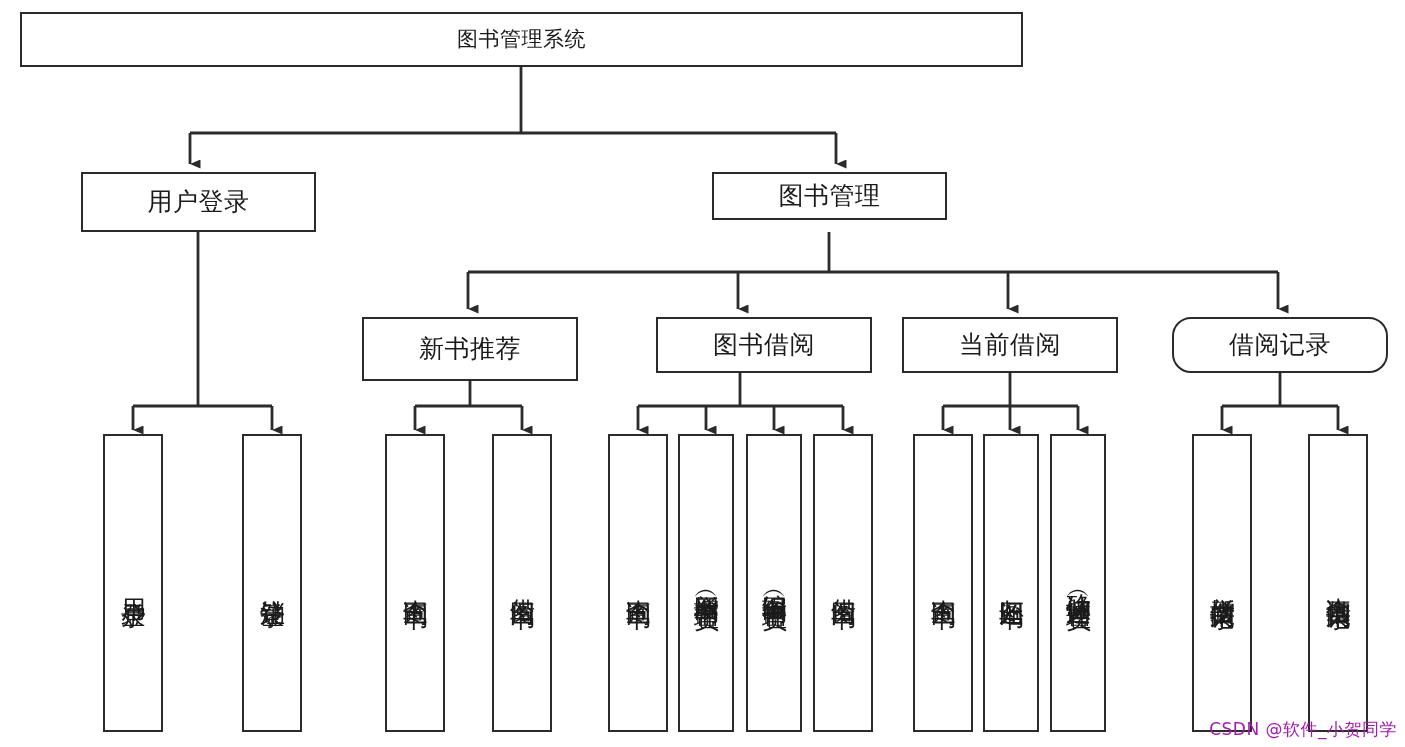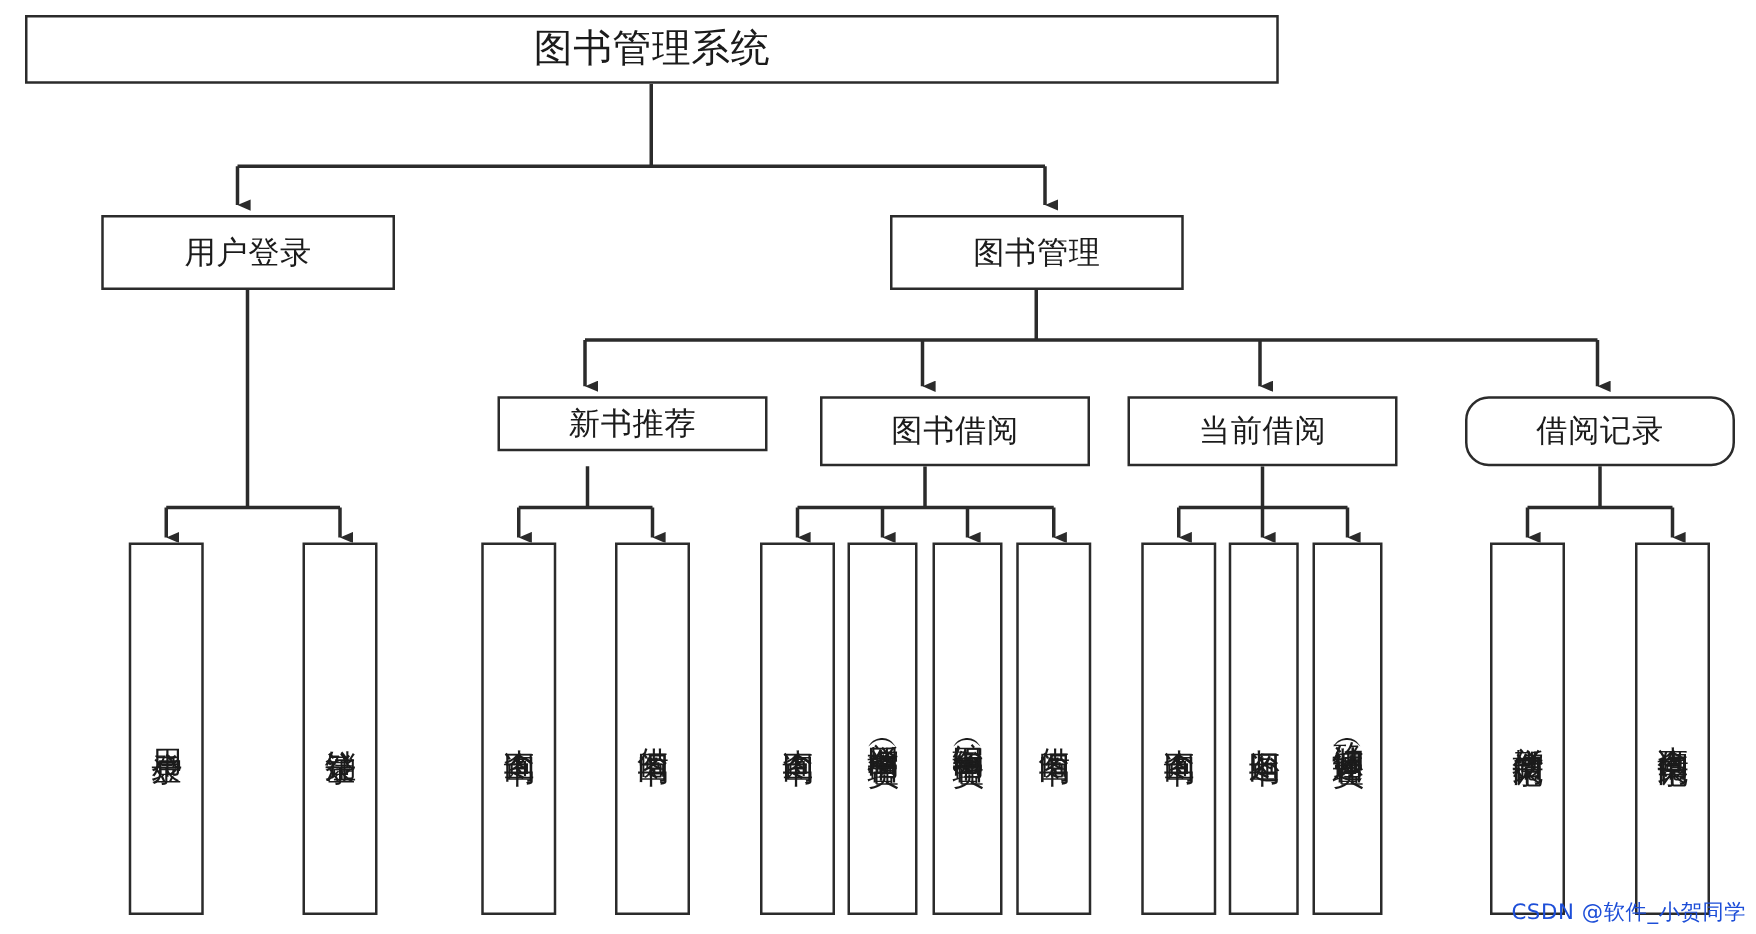--- a/index.html
+++ b/index.html
@@ -39,42 +39,42 @@
     display: block;
     text-align: center;
     line-height: 1.12;
     letter-spacing: 0.5px;
   }
   
   .node.horiz .label {
     font-size: 25px;
     white-space: nowrap;
   }
-  .node.root .label { font-size: 31px; }
+  .node.root .label { font-size: 21px; }
   
   .node.vert {
     align-items: center;
     justify-content: center;
     padding: 6px 2px;
   }
   .node.vert .label {
     writing-mode: vertical-rl;
     text-orientation: upright;
     font-size: 25px;
     line-height: 1.12;
     letter-spacing: 2px;
     white-space: nowrap;
     max-height: 100%;
   }
   #watermark {
     position: absolute;
     right: 8px;
     bottom: 6px;
     font-size: 17px;
-    color: #1d4ed8;
+    color: #a21caf;
     letter-spacing: 0.5px;
     z-index: 5;
     white-space: nowrap;
     font-family: "DejaVu Sans", "Liberation Sans", sans-serif;
   }
 </style>
 </head>
 <body>
 
 <div id="canvas">
@@ -129,25 +129,25 @@
     </g>
   </svg>
 
   <div class="node horiz root" style="left:20px; top:12px; width:1003px; height:55px;">
     <span class="label">图书管理系统</span>
   </div>
 
   <div class="node horiz" style="left:81px; top:172px; width:235px; height:60px;">
     <span class="label">用户登录</span>
   </div>
-  <div class="node horiz" style="left:712px; top:172px; width:235px; height:60px;">
+  <div class="node horiz" style="left:712px; top:172px; width:235px; height:48px;">
     <span class="label">图书管理</span>
   </div>
 
-  <div class="node horiz" style="left:362px; top:317px; width:216px; height:44px;margin-left:36px;">
+  <div class="node horiz" style="left:362px; top:317px; width:216px; height:64px;">
     <span class="label">新书推荐</span>
   </div>
   <div class="node horiz" style="left:632px; top:317px; width:216px; height:56px;margin-left:24px;">
     <span class="label">图书借阅</span>
   </div>
   <div class="node horiz" style="left:902px; top:317px; width:216px; height:56px;">
     <span class="label">当前借阅</span>
   </div>
   <div class="node horiz" style="left:1172px; top:317px; width:216px; height:56px;border-radius:19px;">
     <span class="label">借阅记录</span>

